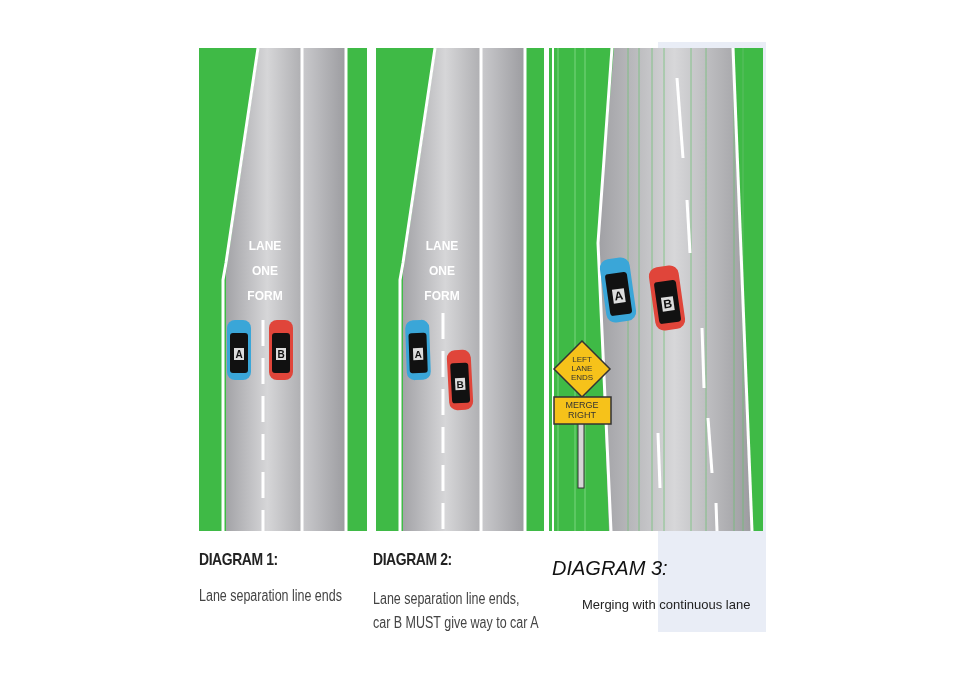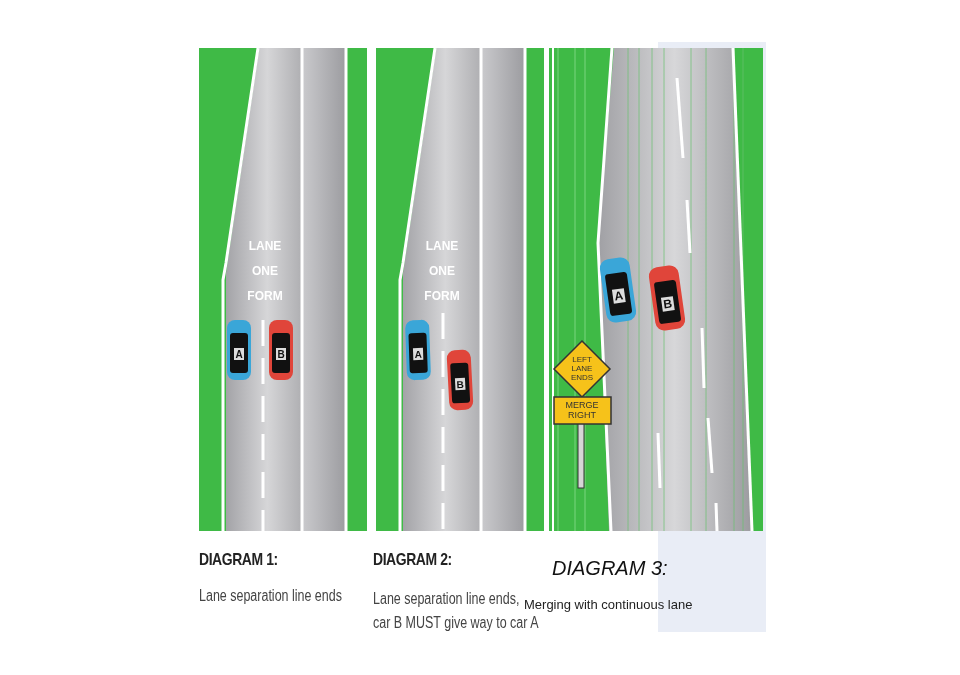--- a/index.html
+++ b/index.html
@@ -10,21 +10,21 @@
   #panel3 { left:549px; width:214px; }
   .panel svg { display:block; }
   .shade-bg { position:absolute; left:658px; top:42px; width:108px; height:590px; background:#e9edf6; }
   .cap-title { position:absolute; color:#222; font-family:"Liberation Sans", sans-serif; font-weight:bold; }
   .cap-text { position:absolute; color:#444; font-family:"Liberation Sans", sans-serif; }
   #cap1-title { left:199px; top:550px; font-size:17px; letter-spacing:-0.5px; transform:scaleX(0.82); transform-origin:left; }
   #cap1-text { left:199px; top:587px; font-size:16px; transform:scaleX(0.78); transform-origin:left; white-space:nowrap; }
   #cap2-title { left:373px; top:550px; font-size:17px; letter-spacing:-0.5px; transform:scaleX(0.82); transform-origin:left; }
   #cap2-text { left:373px; top:587px; font-size:16px; line-height:24px; transform:scaleX(0.78); transform-origin:left; white-space:nowrap; }
   #cap3-title { left:552px; top:557px; font-size:20px; font-weight:normal; color:#111;font-style:italic; }
-  #cap3-text { left:524px; top:596px; font-size:13px; line-height:17px; color:#222;text-align:center; }
+  #cap3-text { left:582px; top:596px; font-size:13px; line-height:17px; color:#222;text-align:center; }
   .lbl { font-family:"Liberation Sans", sans-serif; font-weight:bold; }
 </style>
 </head>
 <body>
 
 <div class="shade-bg"></div>
 
 <div class="panel" id="panel1">
   <svg width="168" height="483" viewBox="0 0 168 483">
     <defs>

